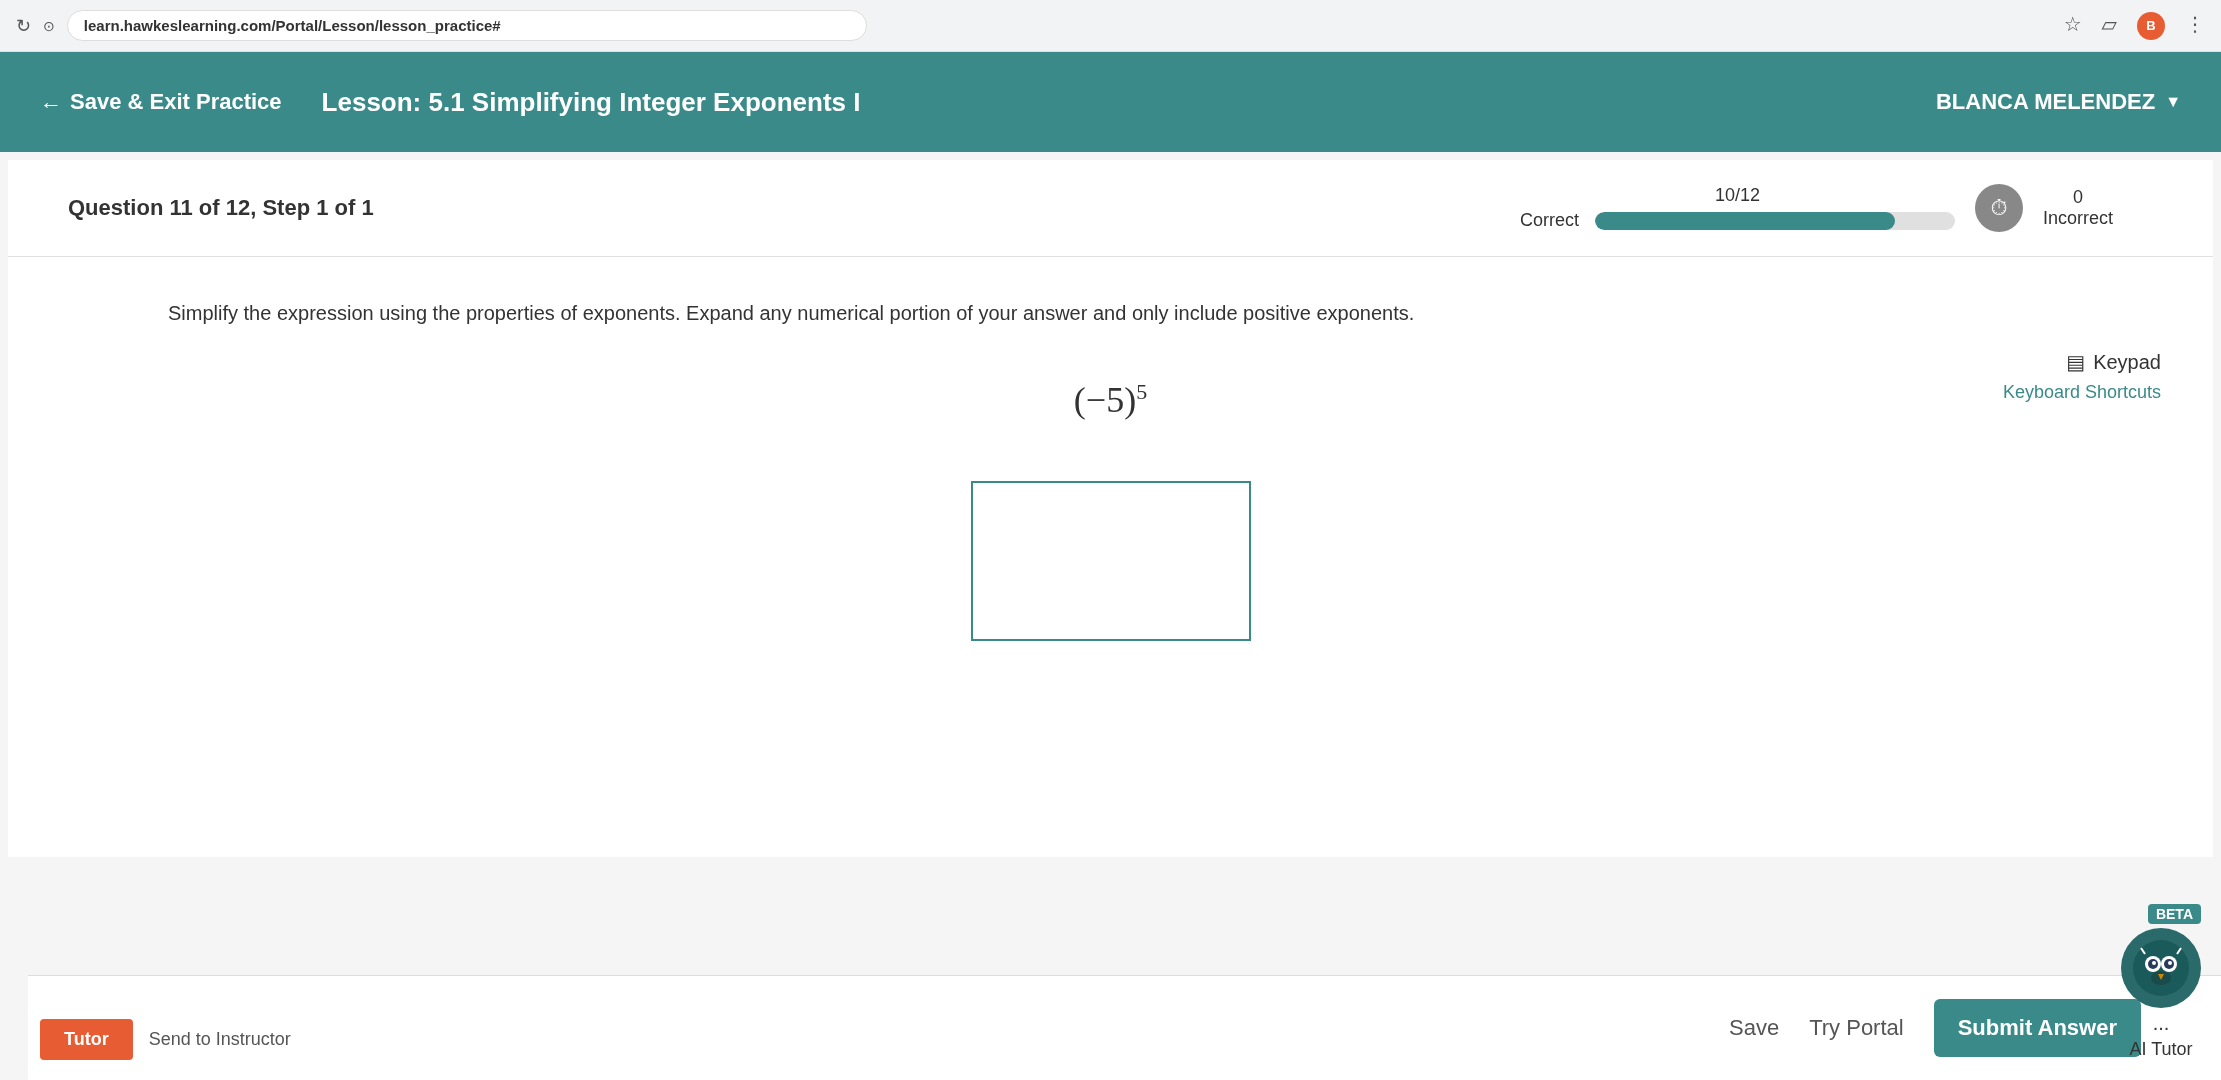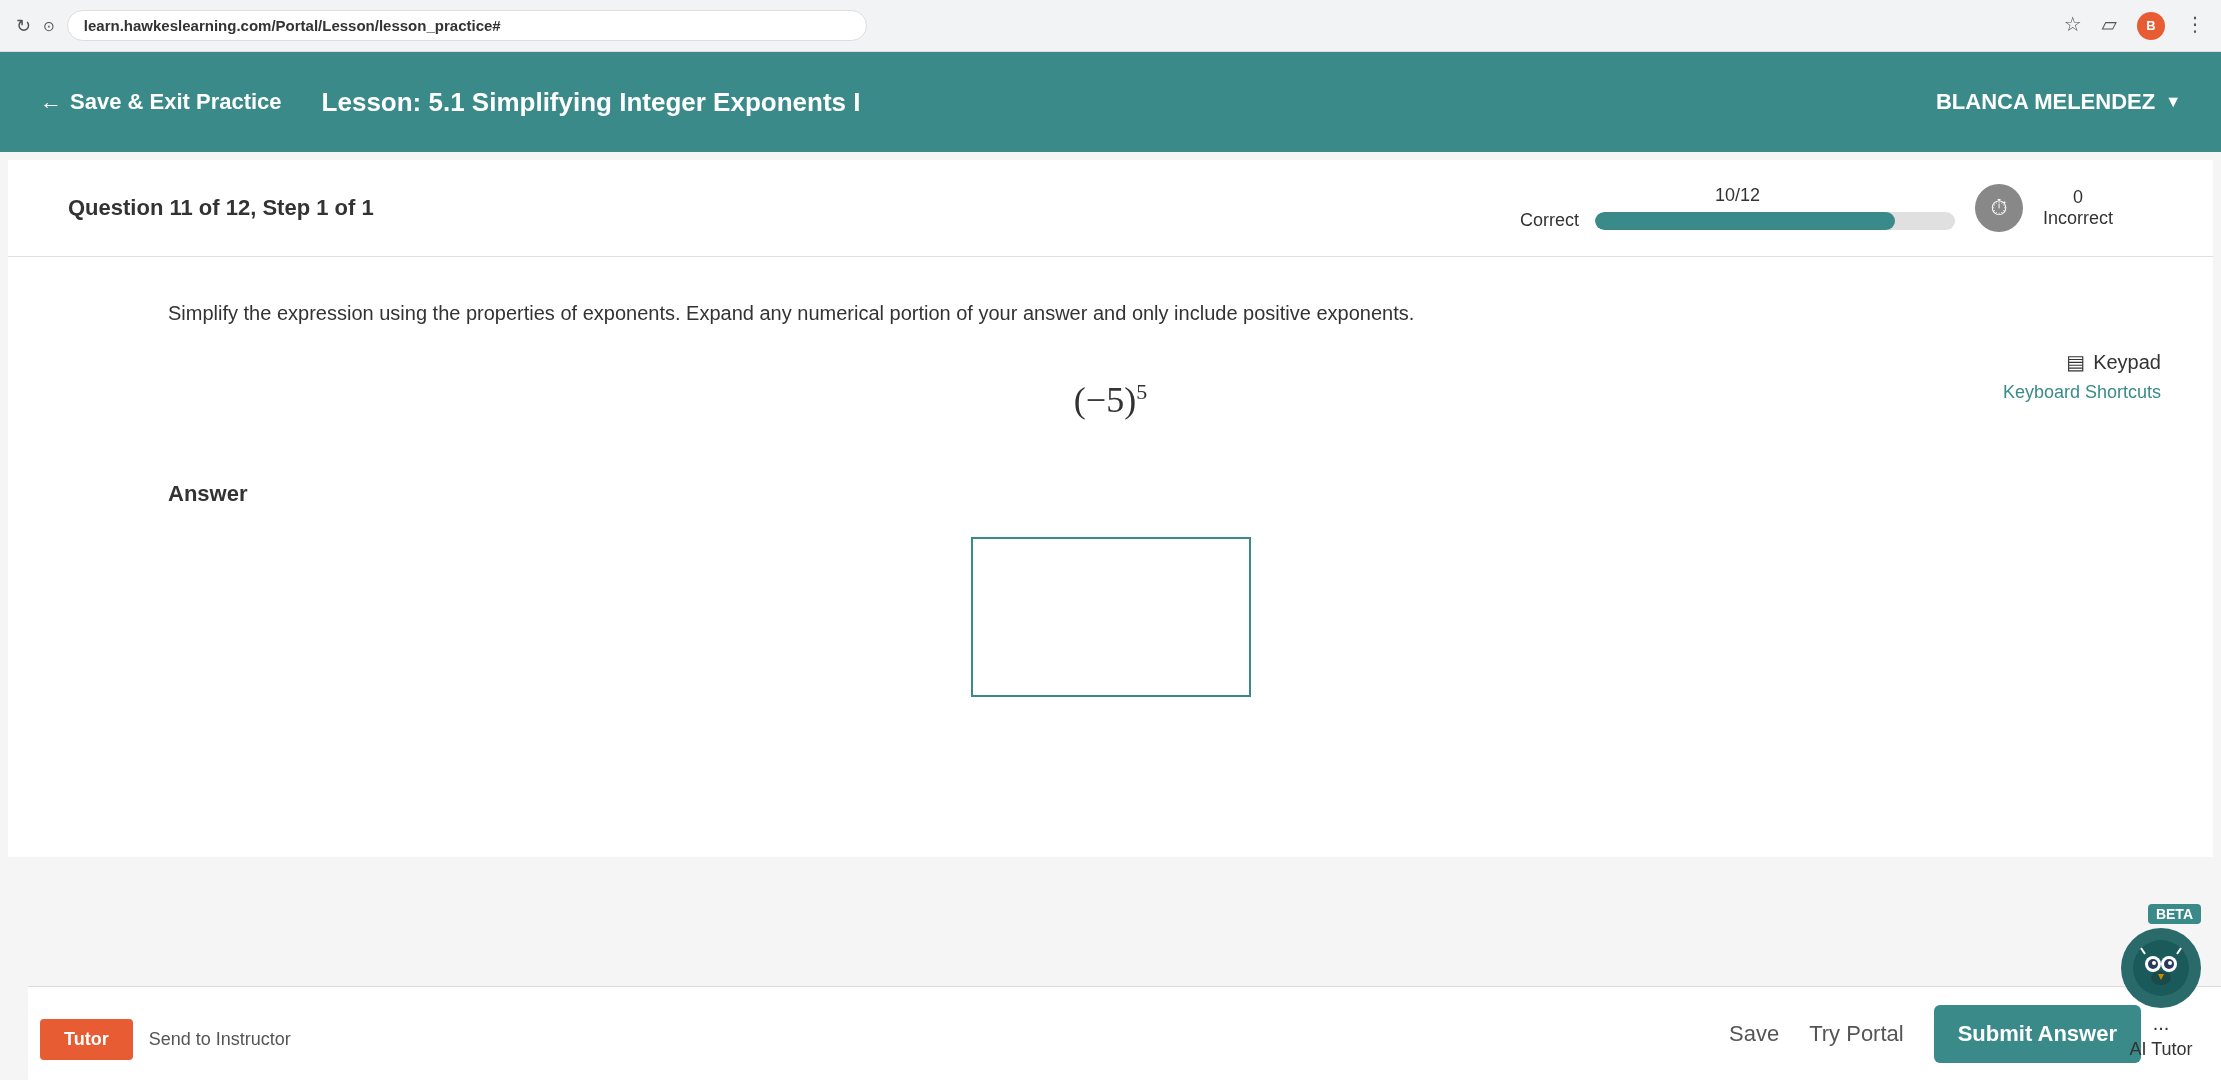--- a/index.html
+++ b/index.html
@@ -247,21 +247,21 @@
       background: none;
       border: none;
     }
 
     
     .bottom-bar {
       position: fixed;
       bottom: 0;
       left: 0;
       right: 0;
-      height: 94px;
+      height: 105px;
       background: white;
       border-top: 1px solid #ddd;
       display: flex;
       align-items: center;
       justify-content: flex-end;
       padding: 0 80px;
       gap: 30px;
       margin-left: 28px;
     }
     .tutor-section {
@@ -409,21 +409,20 @@
     </div>
 
     <div class="question-body">
       <p class="question-instructions">Simplify the expression using the properties of exponents. Expand any numerical portion of your answer and only include positive exponents.</p>
 
       <div class="math-expression">
         <span>(−5)</span><sup>5</sup>
       </div>
 
       <div class="answer-section">
-        <div class="answer-label">Answer</div>
         <div class="answer-input-area">
           <div class="answer-box"></div>
         </div>
       </div>
     </div>
 
     <div class="right-panel">
       <button class="keypad-btn">
         <span>▤</span>
         <span>Keypad</span>

